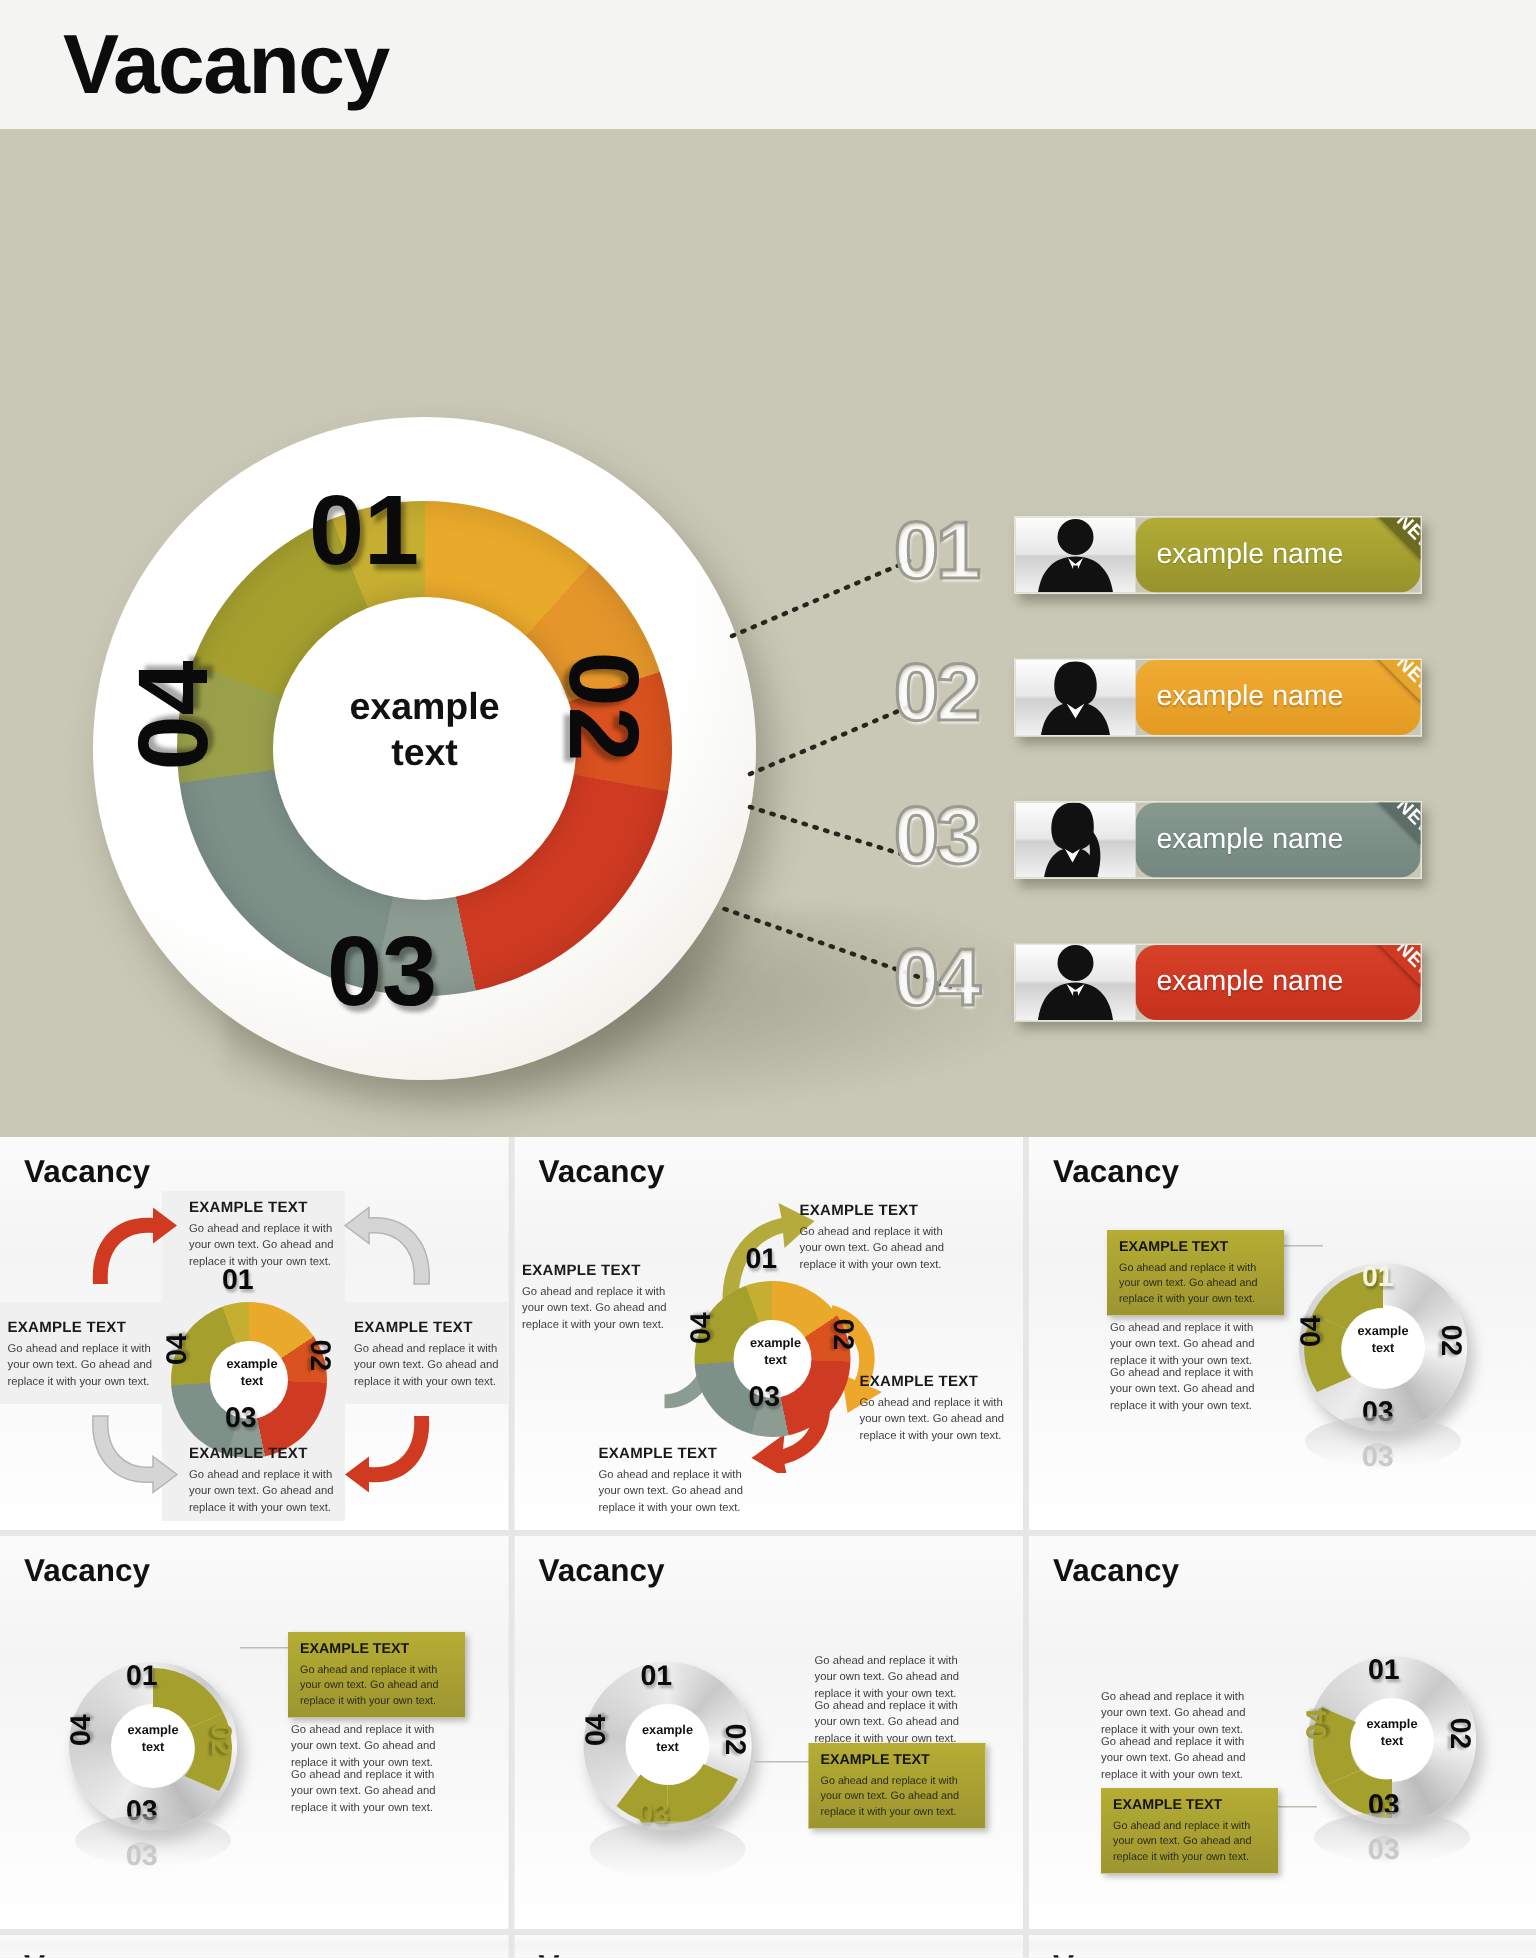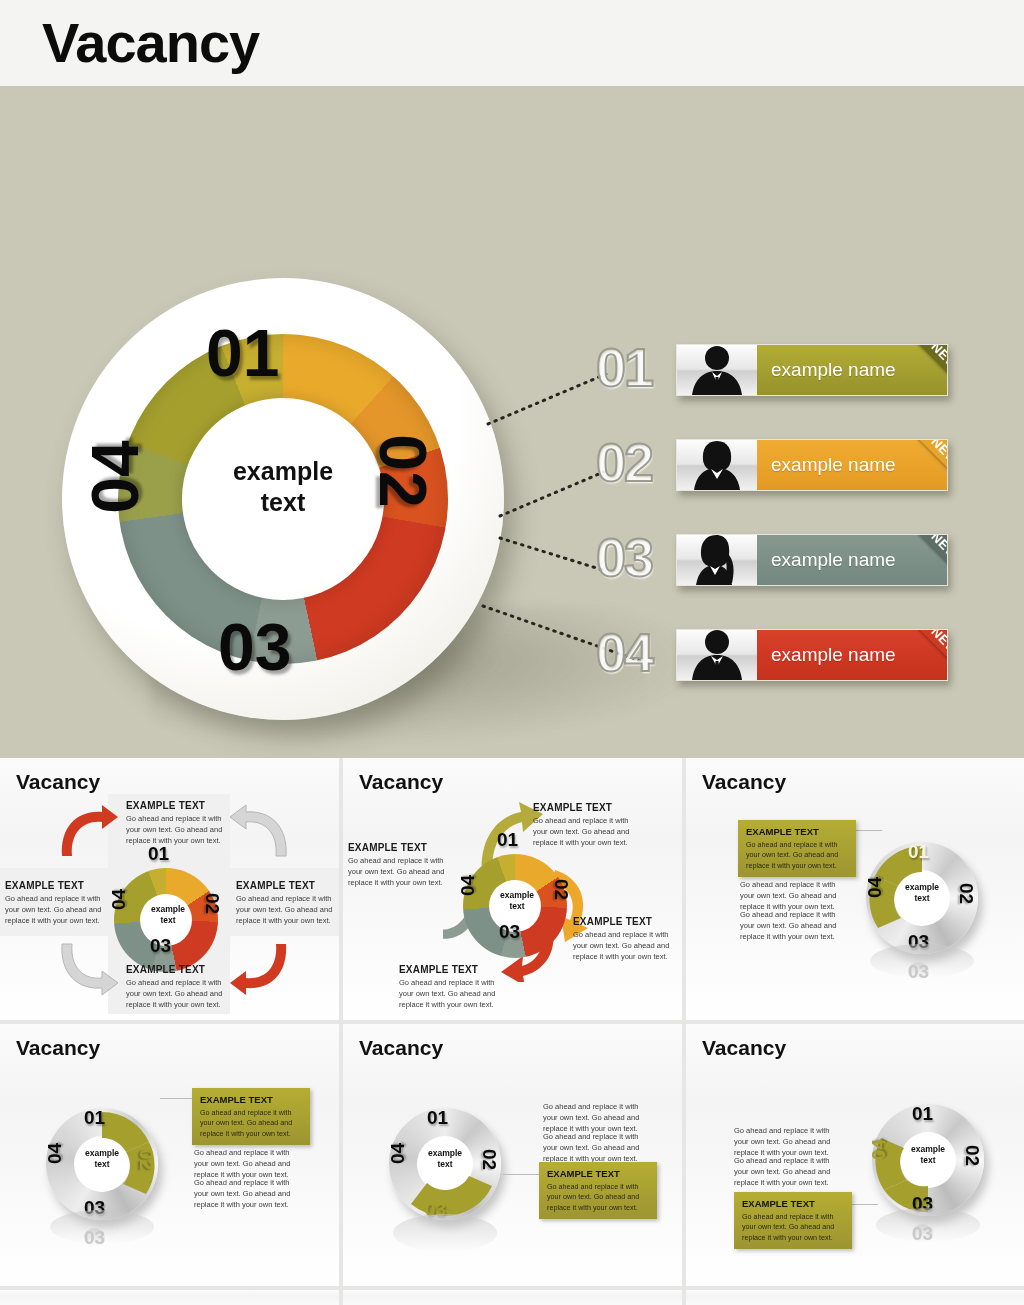--- a/index.html
+++ b/index.html
@@ -108,21 +108,21 @@
     box-shadow: 3px 5px 7px rgba(60,60,45,.38);
     border: 1px solid rgba(255,255,255,.55);
     overflow: hidden;
   }
   .lg-photo {
     width: 80px; height: 100%; position: relative; flex: 0 0 80px;
     background: linear-gradient(180deg, #fdfdfd 0%, #e7e7e7 48%, #cfcfcf 52%, #f2f2f2 100%);
     overflow: hidden;
   }
   .lg-photo svg { position:absolute; bottom:0; left:50%; transform: translateX(-50%); }
-  .lg-fill { flex: 1 1 auto; height: 100%; display:flex; align-items:center; }
+  .lg-fill { flex: 1 1 auto; height: 100%; display:flex; align-items:center;border-radius:14px; }
   .lg-name {
     color: #fff; font-size: 19px; font-weight: 500;
     padding-left: 14px; text-shadow: 0 1px 1px rgba(0,0,0,.2);
     white-space: nowrap;
   }
   .ribbon {
     position: absolute; right: -22px; top: -18px;
     width: 66px; height: 66px; overflow: hidden; pointer-events:none;
   }
   .ribbon span {

